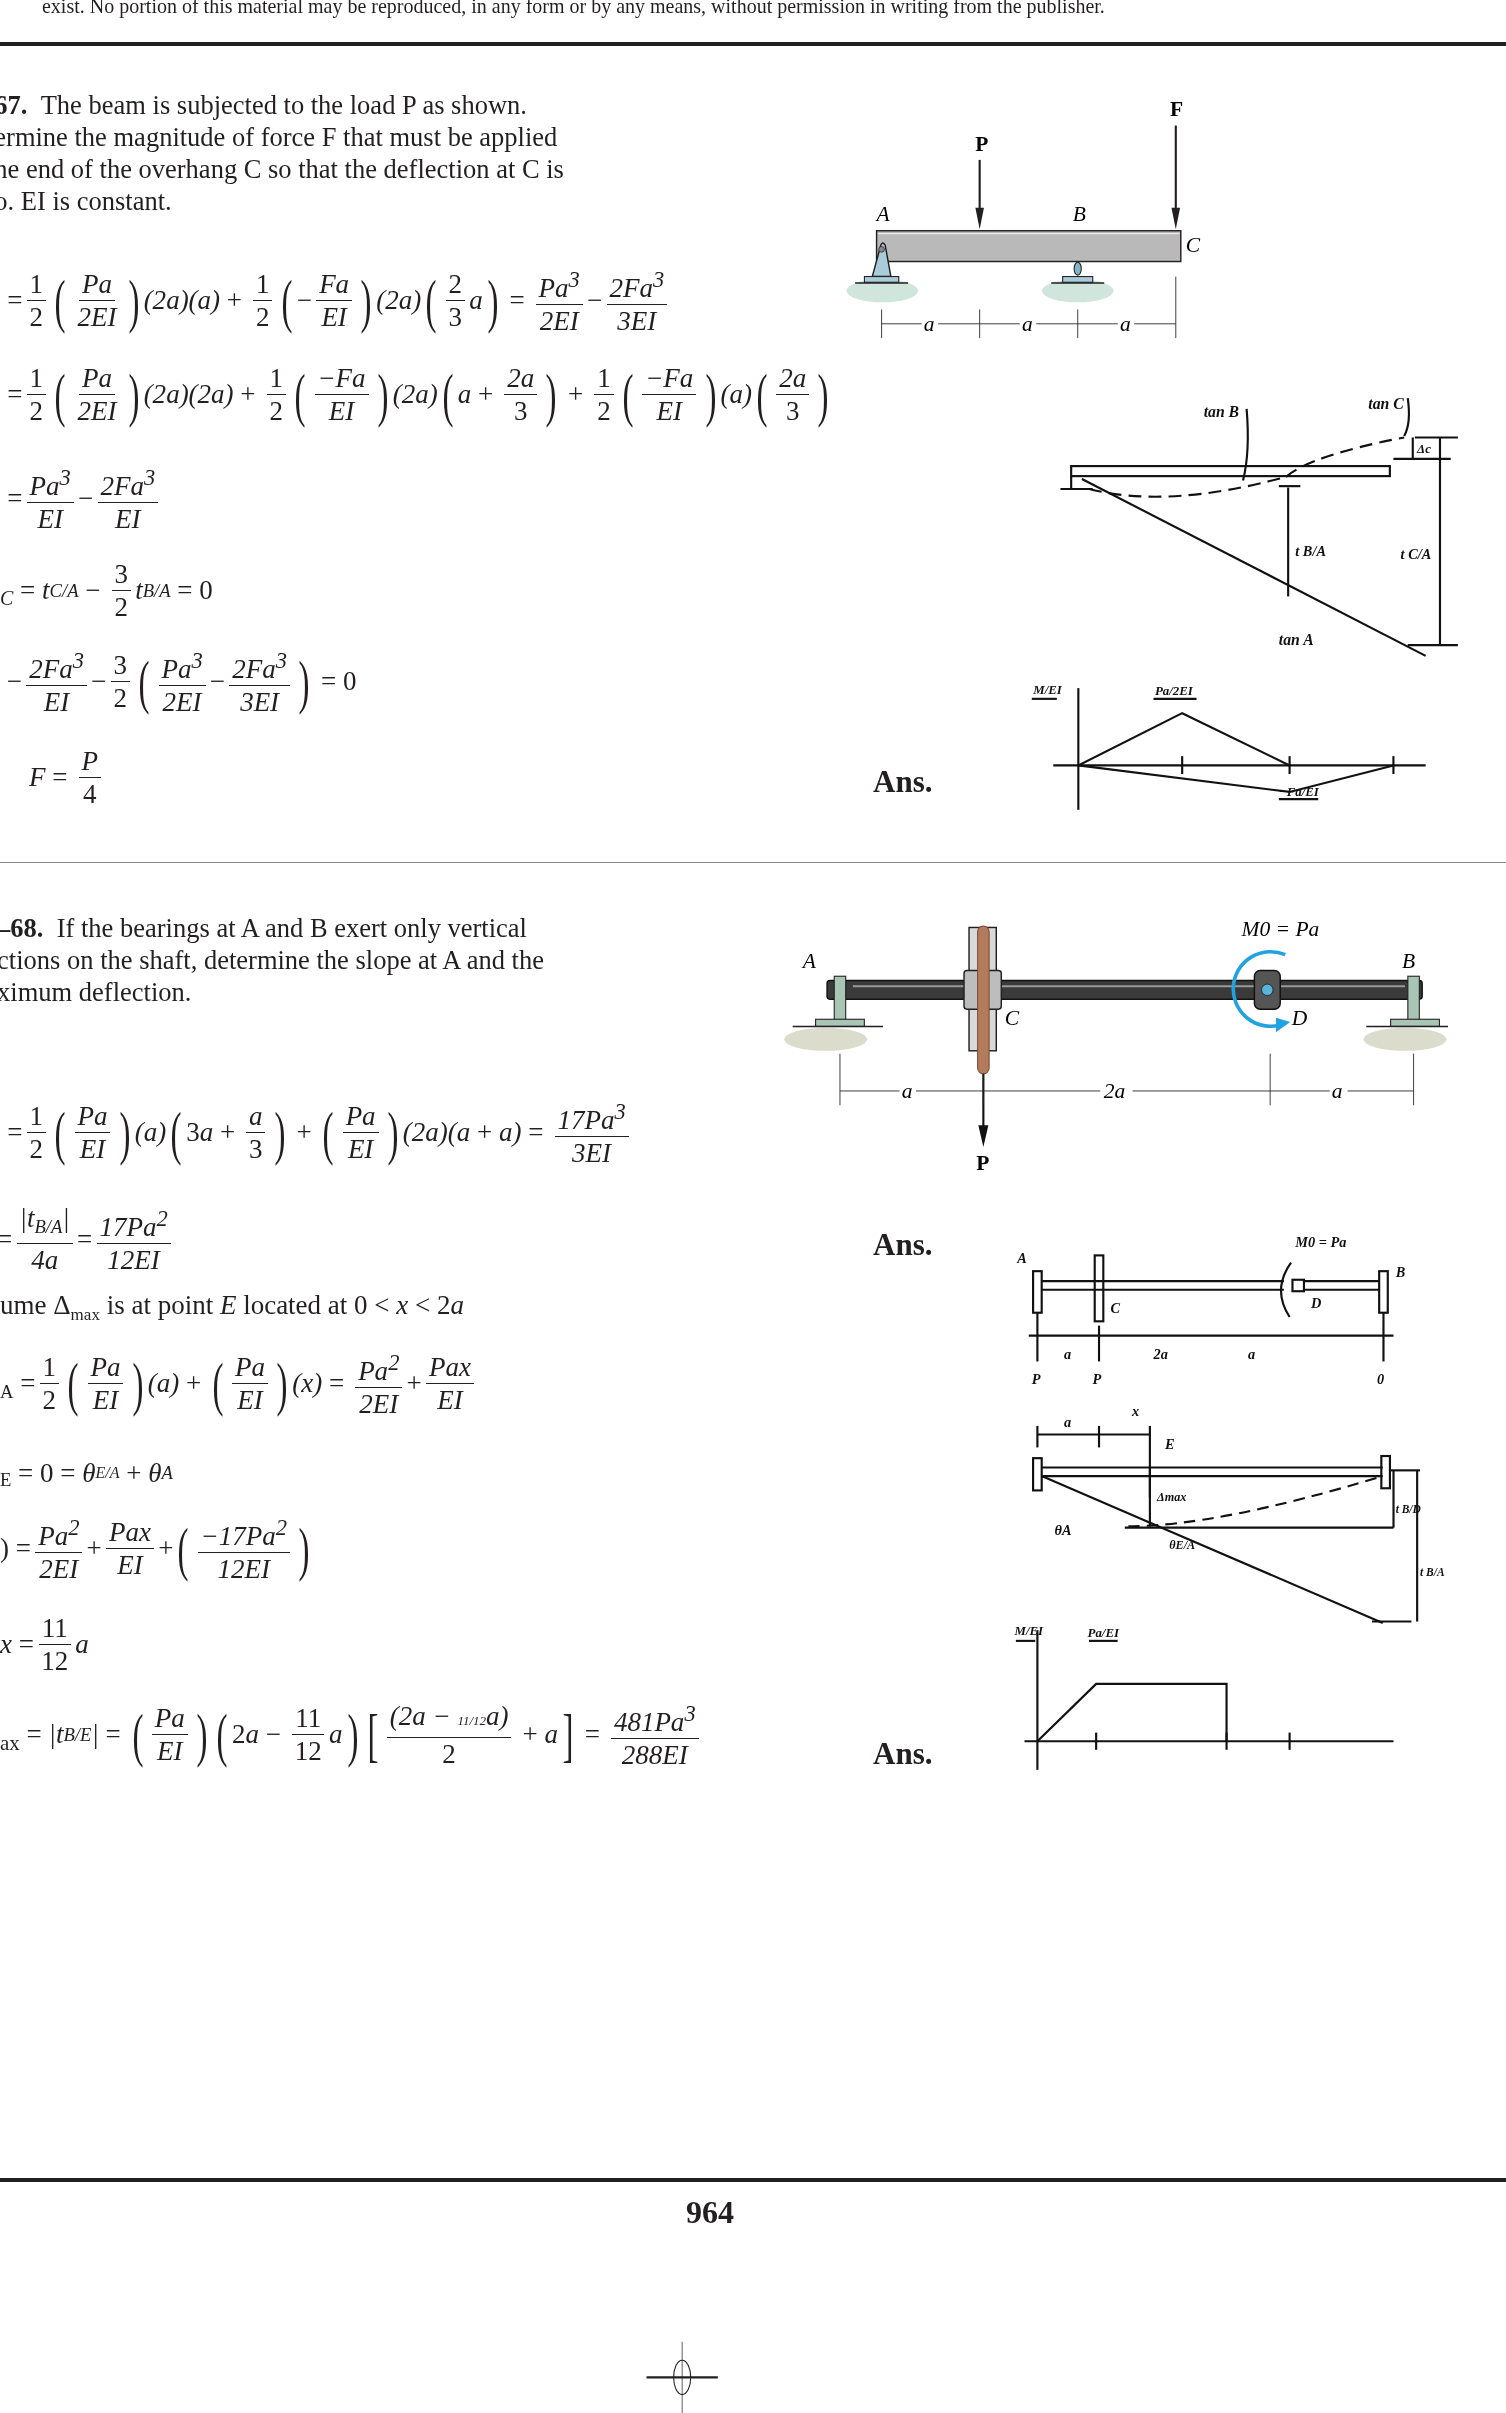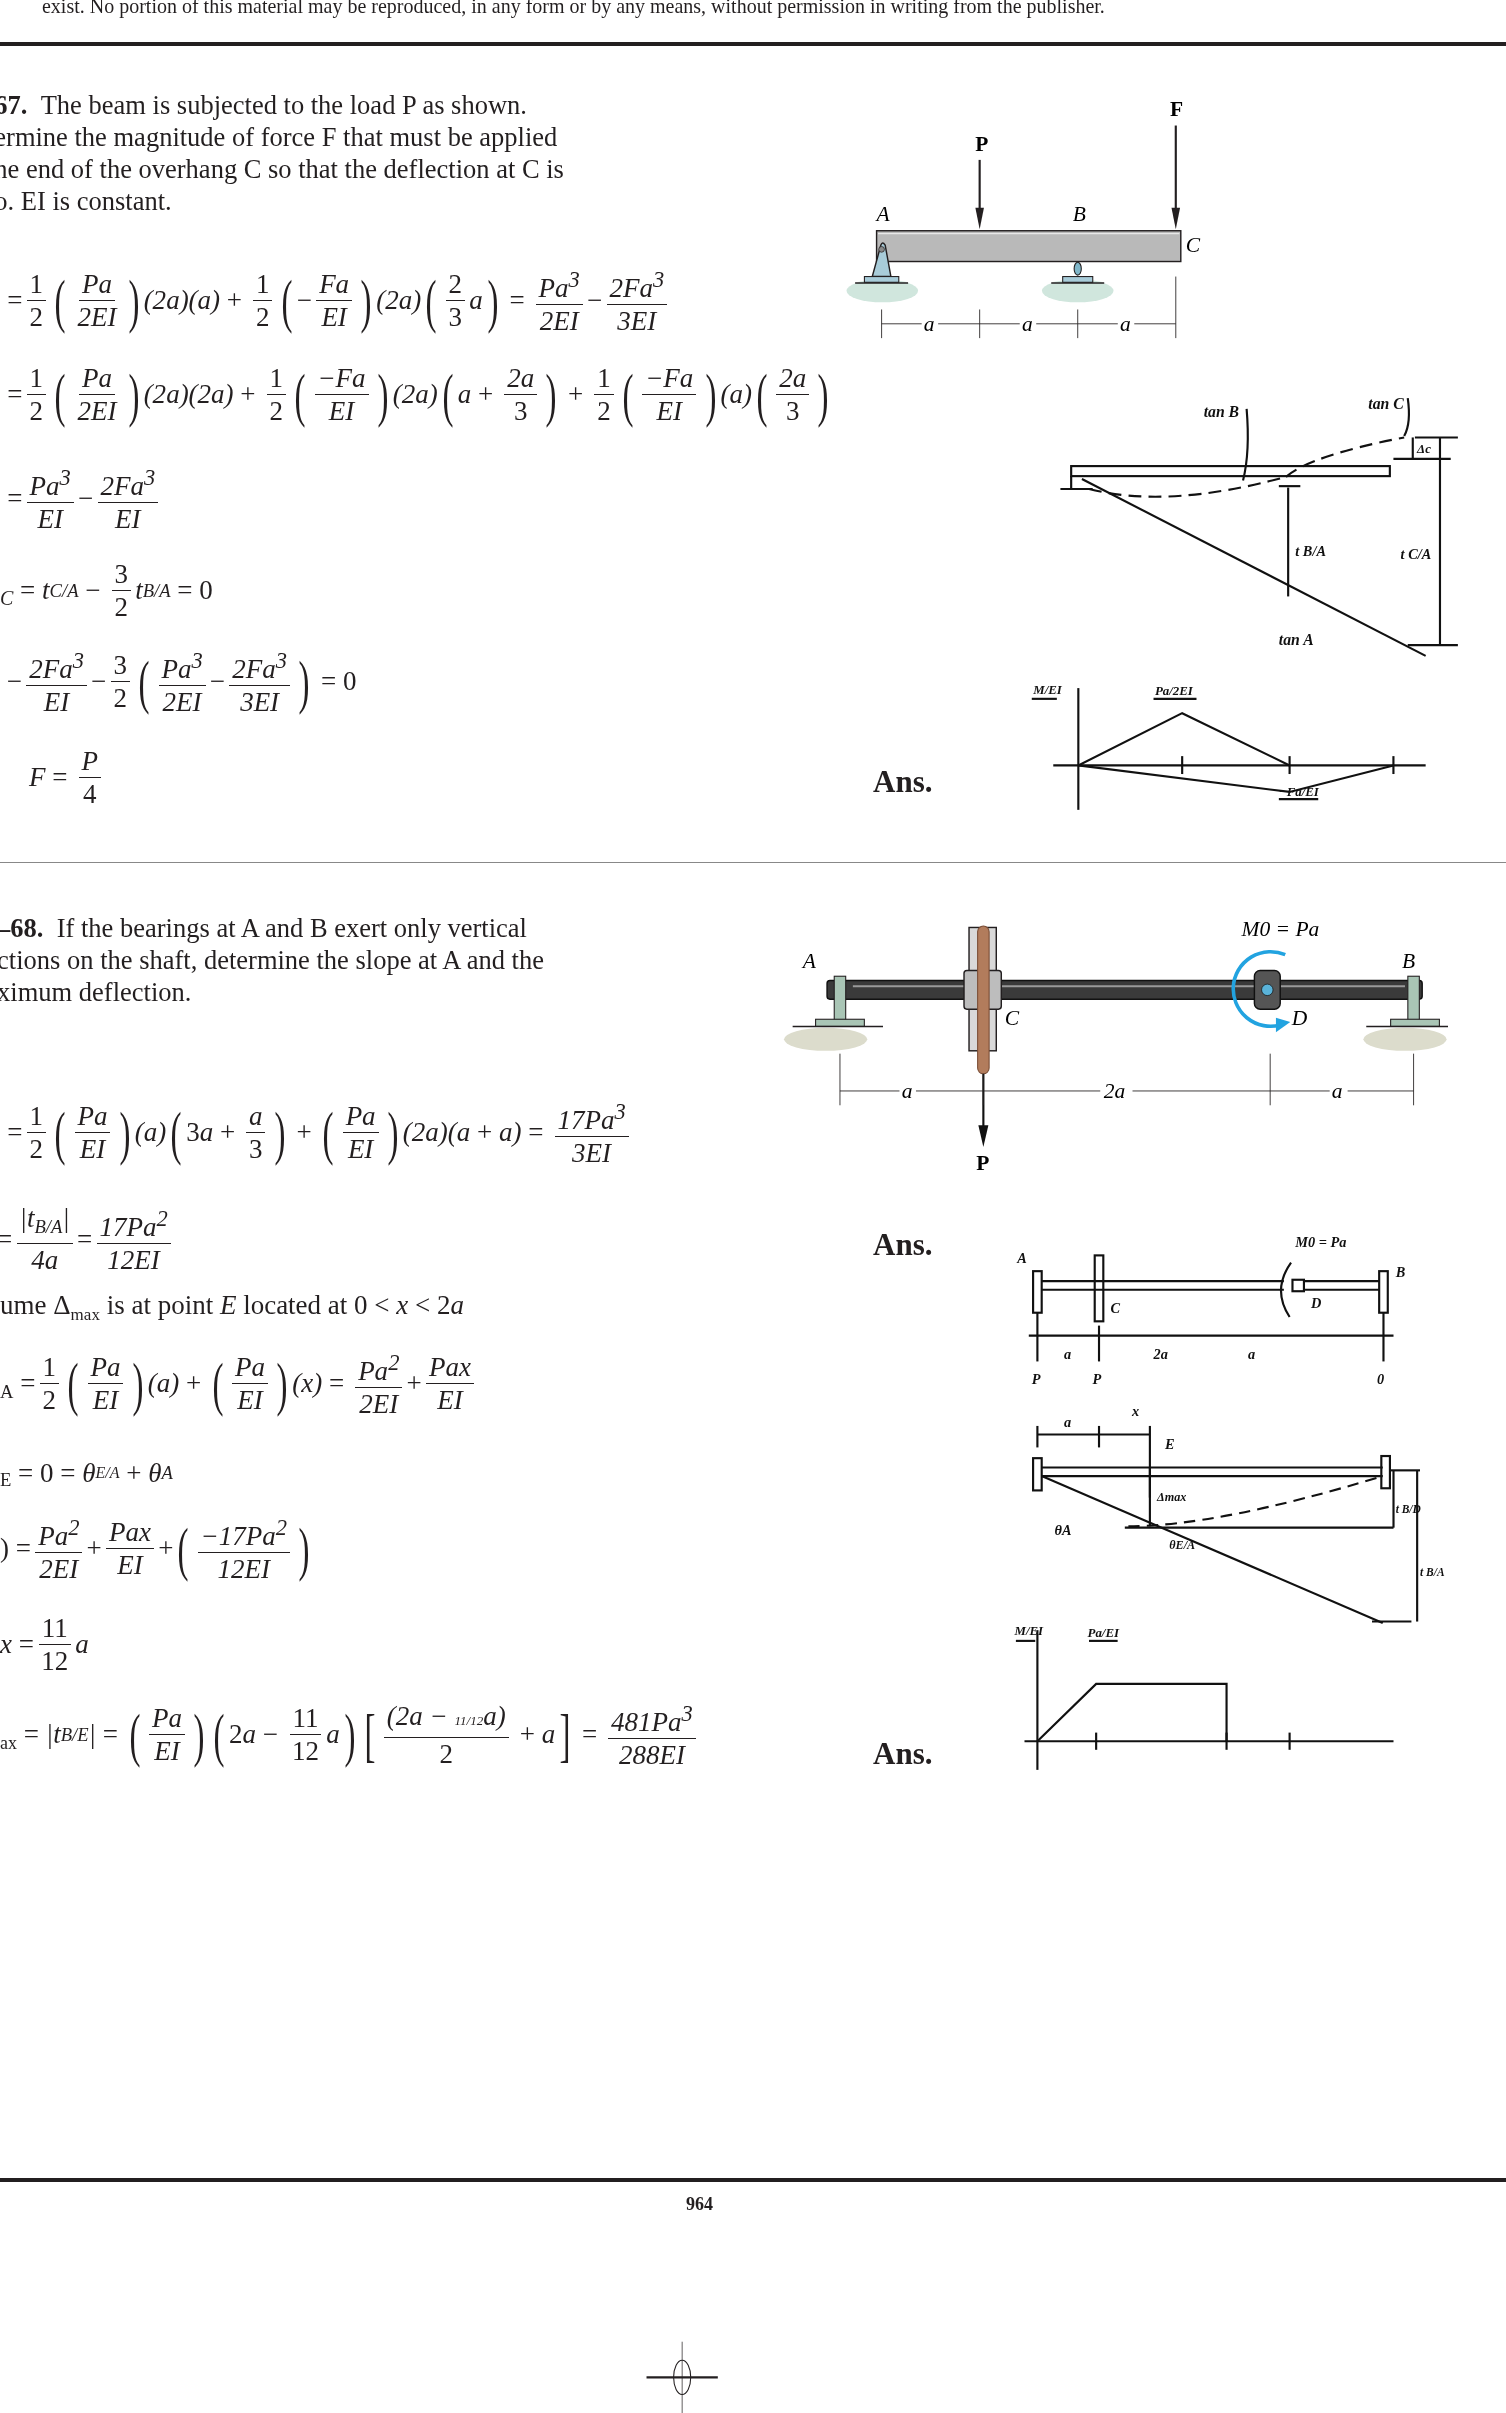--- a/index.html
+++ b/index.html
@@ -11,21 +11,21 @@
   .thin{left:0;width:1506px;height:1.4px;background:#888;}
   .prob{left:0;font-size:26.5px;line-height:32px;width:649px;text-align:justify;}
   .prob b{font-weight:bold;}
   .eq{left:0;font-size:27px;font-style:italic;white-space:nowrap;display:flex;align-items:center;}
   .eq .up{font-style:normal;}
   .frac{display:inline-flex;flex-direction:column;align-items:center;vertical-align:middle;margin:0 4.3px;}
   .frac .n{padding:0 2.9px;border-bottom:1.4px solid #231f20;line-height:32px;}
   .frac .d{padding:0 2.9px;line-height:32px;}
   .paren{font-style:normal;font-size:60px;line-height:60px;font-weight:100;transform:scaleX(0.55);display:inline-block;}
   .ans{font-weight:bold;font-size:31px;}
-  .pagenum{font-weight:bold;font-size:18px;}
+  .pagenum{font-weight:bold;font-size:32px;}
   svg text{font-family:"Liberation Serif",serif;}
   .hand{font-family:"DejaVu Sans",sans-serif;font-weight:bold;font-style:italic;}
 </style>
 </head>
 <body>
 
 <div class="abs copyright">exist. No portion of this material may be reproduced, in any form or by any means, without permission in writing from the publisher.</div>
 <div class="abs rule" style="top:42px;"></div>
 
 <div class="abs prob" style="top:89px;left:-5.7px;">
@@ -348,21 +348,21 @@
   <i>x</i>
     <span class="up">&nbsp;=</span>
     <span class="frac">
       <span class="n up">11</span>
       <span class="d up">12</span>
     </span>
     <i>a</i>
 </div>
 
 <div class="abs eq" style="top:1698px;left:0;">
-  <span class="up" style="font-size:18px;margin-top:17px;">ax</span><span class="up">&nbsp;=&nbsp;</span>|<i>t</i><sub style="font-size:18.6px;">B/E</sub>|<span class="up">&nbsp;=&nbsp;</span>
+  <span class="up" style="font-size:21px;margin-top:17px;">ax</span><span class="up">&nbsp;=&nbsp;</span>|<i>t</i><sub style="font-size:18.6px;">B/E</sub>|<span class="up">&nbsp;=&nbsp;</span>
   <span class="paren">(</span><span class="frac">
       <span class="n">Pa</span>
       <span class="d">EI</span>
     </span><span class="paren">)</span>
   <span class="paren">(</span><span class="up">2</span><i>a</i><span class="up">&nbsp;−&nbsp;</span><span class="frac">
       <span class="n up">11</span>
       <span class="d up">12</span>
     </span><i>a</i><span class="paren">)</span>
   <span class="paren">[</span><span class="frac">
       <span class="n">(2a − <span style="font-size:13px;">11/12</span>a)</span>

